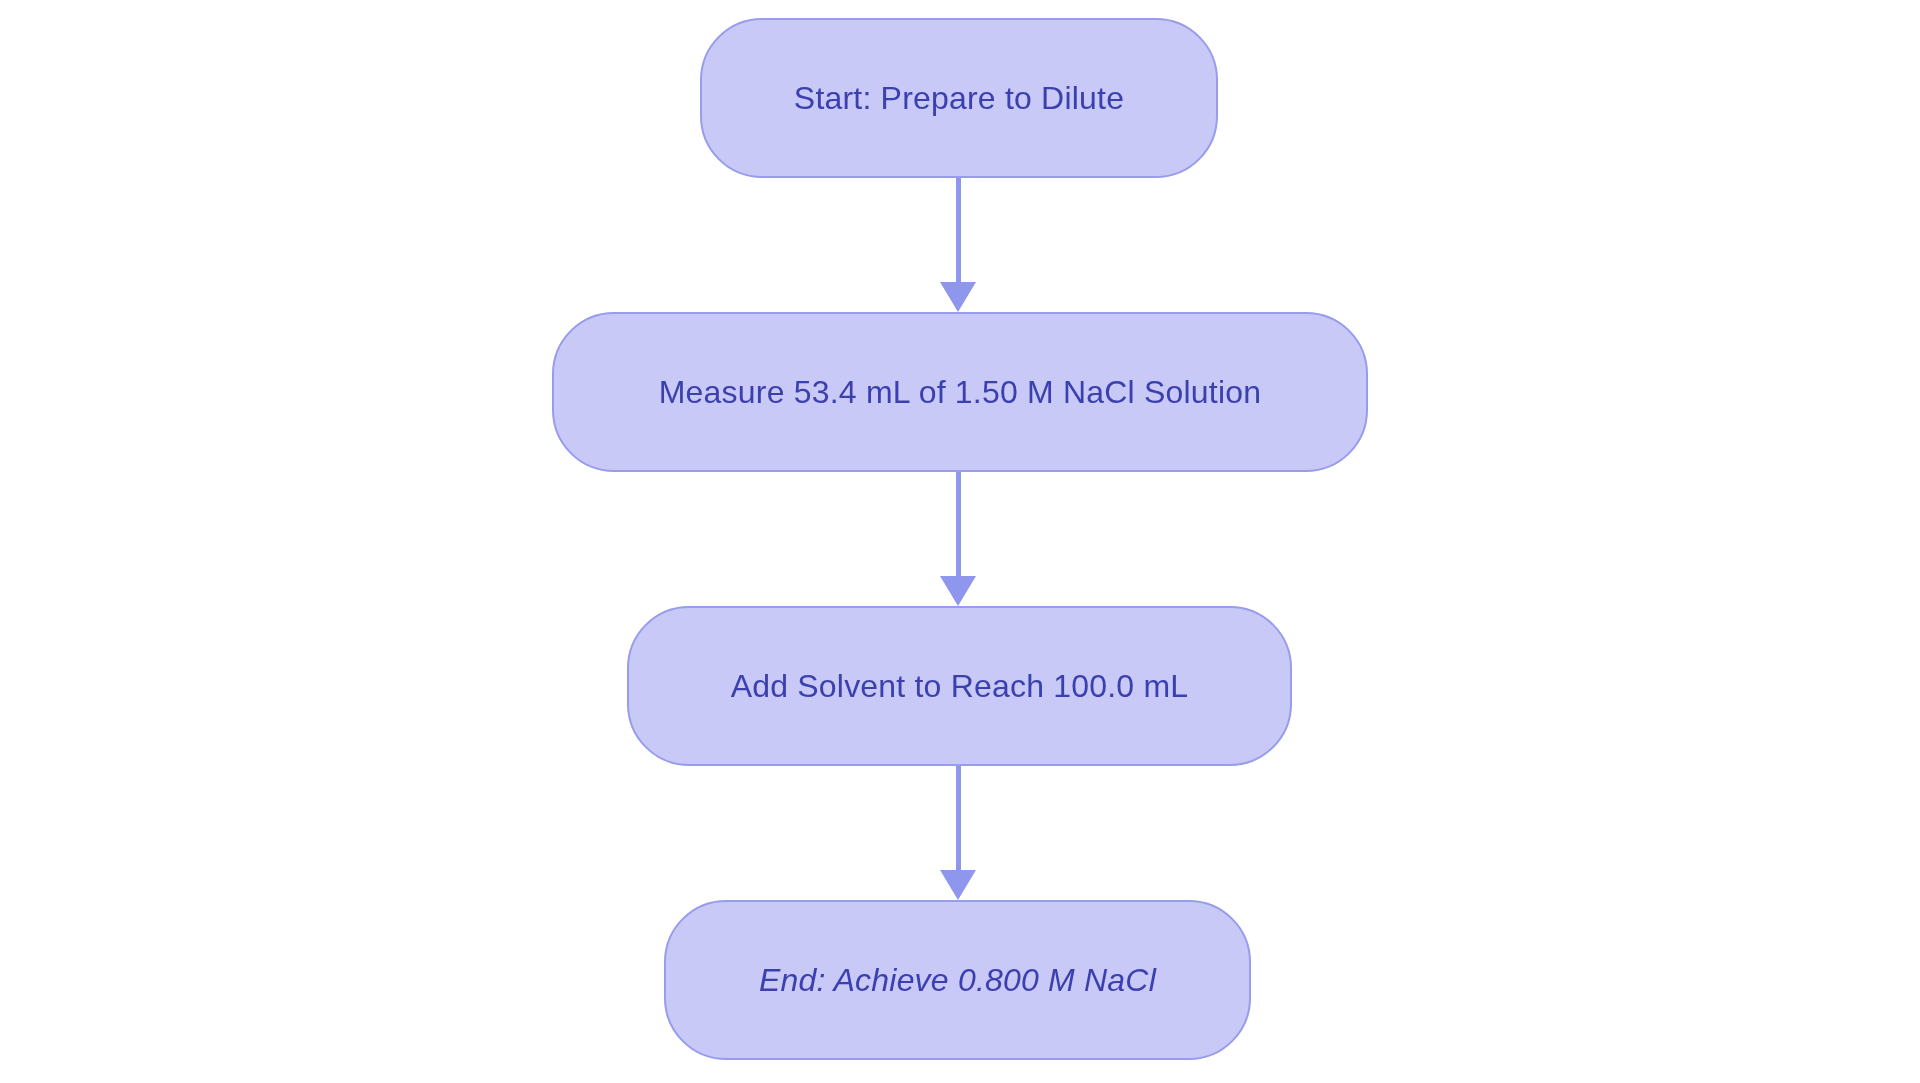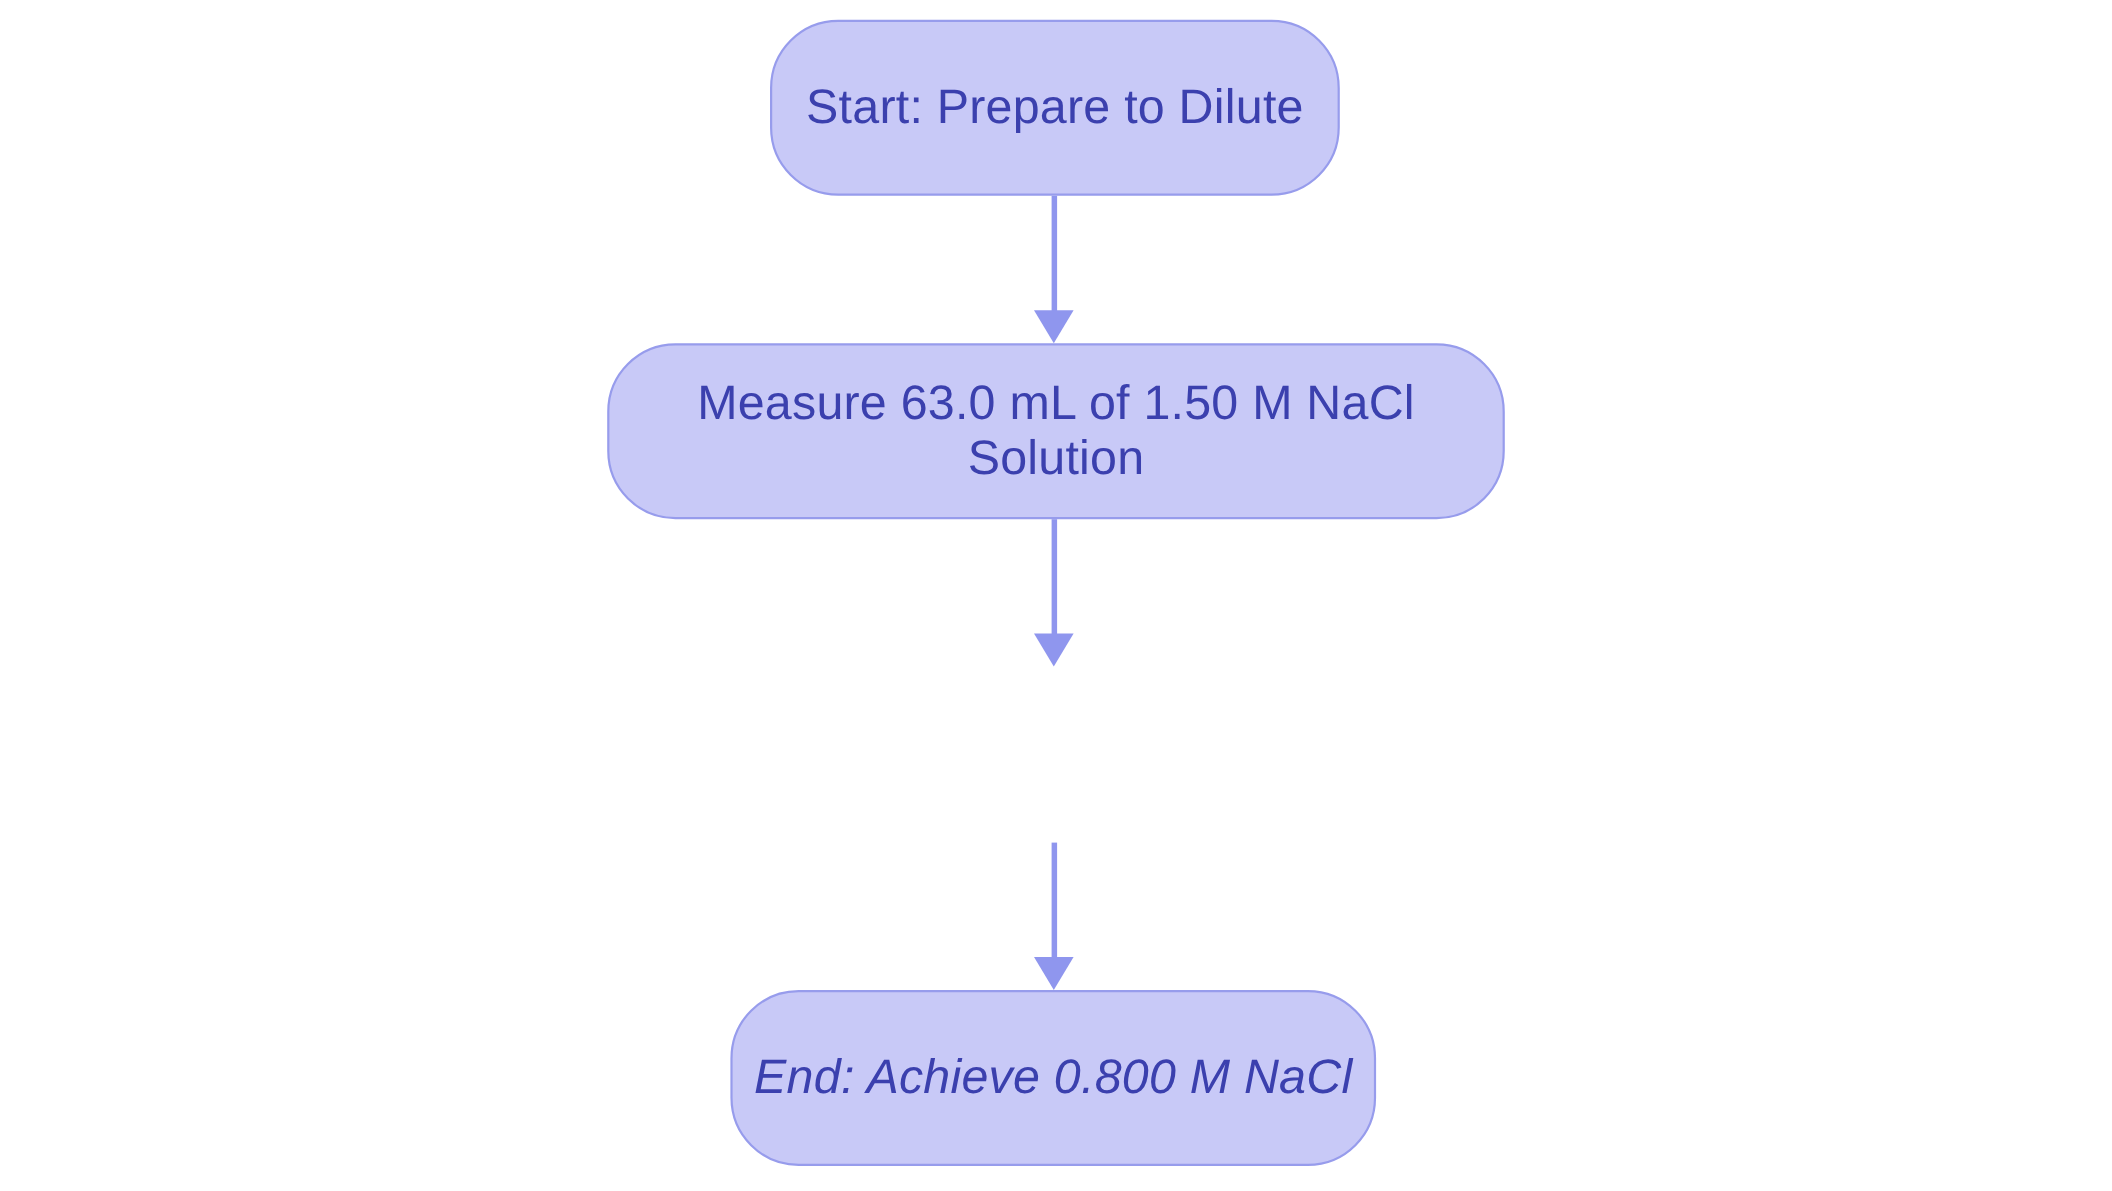--- a/index.html
+++ b/index.html
@@ -20,21 +20,21 @@
     box-sizing: border-box;
     height: 160px;
     background: #c8c9f7;
     border: 2px solid #979cec;
     border-radius: 62px;
     display: flex;
     align-items: center;
     justify-content: center;
     text-align: center;
     color: #3b40ae;
-    font-size: 44px;
+    font-size: 32px;
     letter-spacing: 0.2px;
   }
   .node-start   { left: 700px; top: 18px;  width: 518px; }
   .node-measure { left: 552px; top: 312px; width: 816px; }
   .node-solvent { left: 627px; top: 606px; width: 665px; }
   .node-end     { left: 664px; top: 900px; width: 587px; font-style: italic; }
 
   .arrow {
     position: absolute;
     left: 940px;          
@@ -72,28 +72,31 @@
   <div class="node node-start">
     <span>Start: Prepare to Dilute</span>
   </div>
 
   <div class="arrow arrow-1">
     <div class="arrow-line"></div>
     <div class="arrow-head"></div>
   </div>
 
   <div class="node node-measure">
-    <span>Measure 63.0 mL of 1.50 M NaCl Solution</span>
+    <span>Measure 53.4 mL of 1.50 M NaCl Solution</span>
   </div>
 
   <div class="arrow arrow-2">
     <div class="arrow-line"></div>
     <div class="arrow-head"></div>
   </div>
 
+  <div class="node node-solvent">
+    <span>Add Solvent to Reach 100.0 mL</span>
+  </div>
 
   <div class="arrow arrow-3">
     <div class="arrow-line"></div>
     <div class="arrow-head"></div>
   </div>
 
   <div class="node node-end">
     <span>End: Achieve 0.800 M NaCl</span>
   </div>
 

